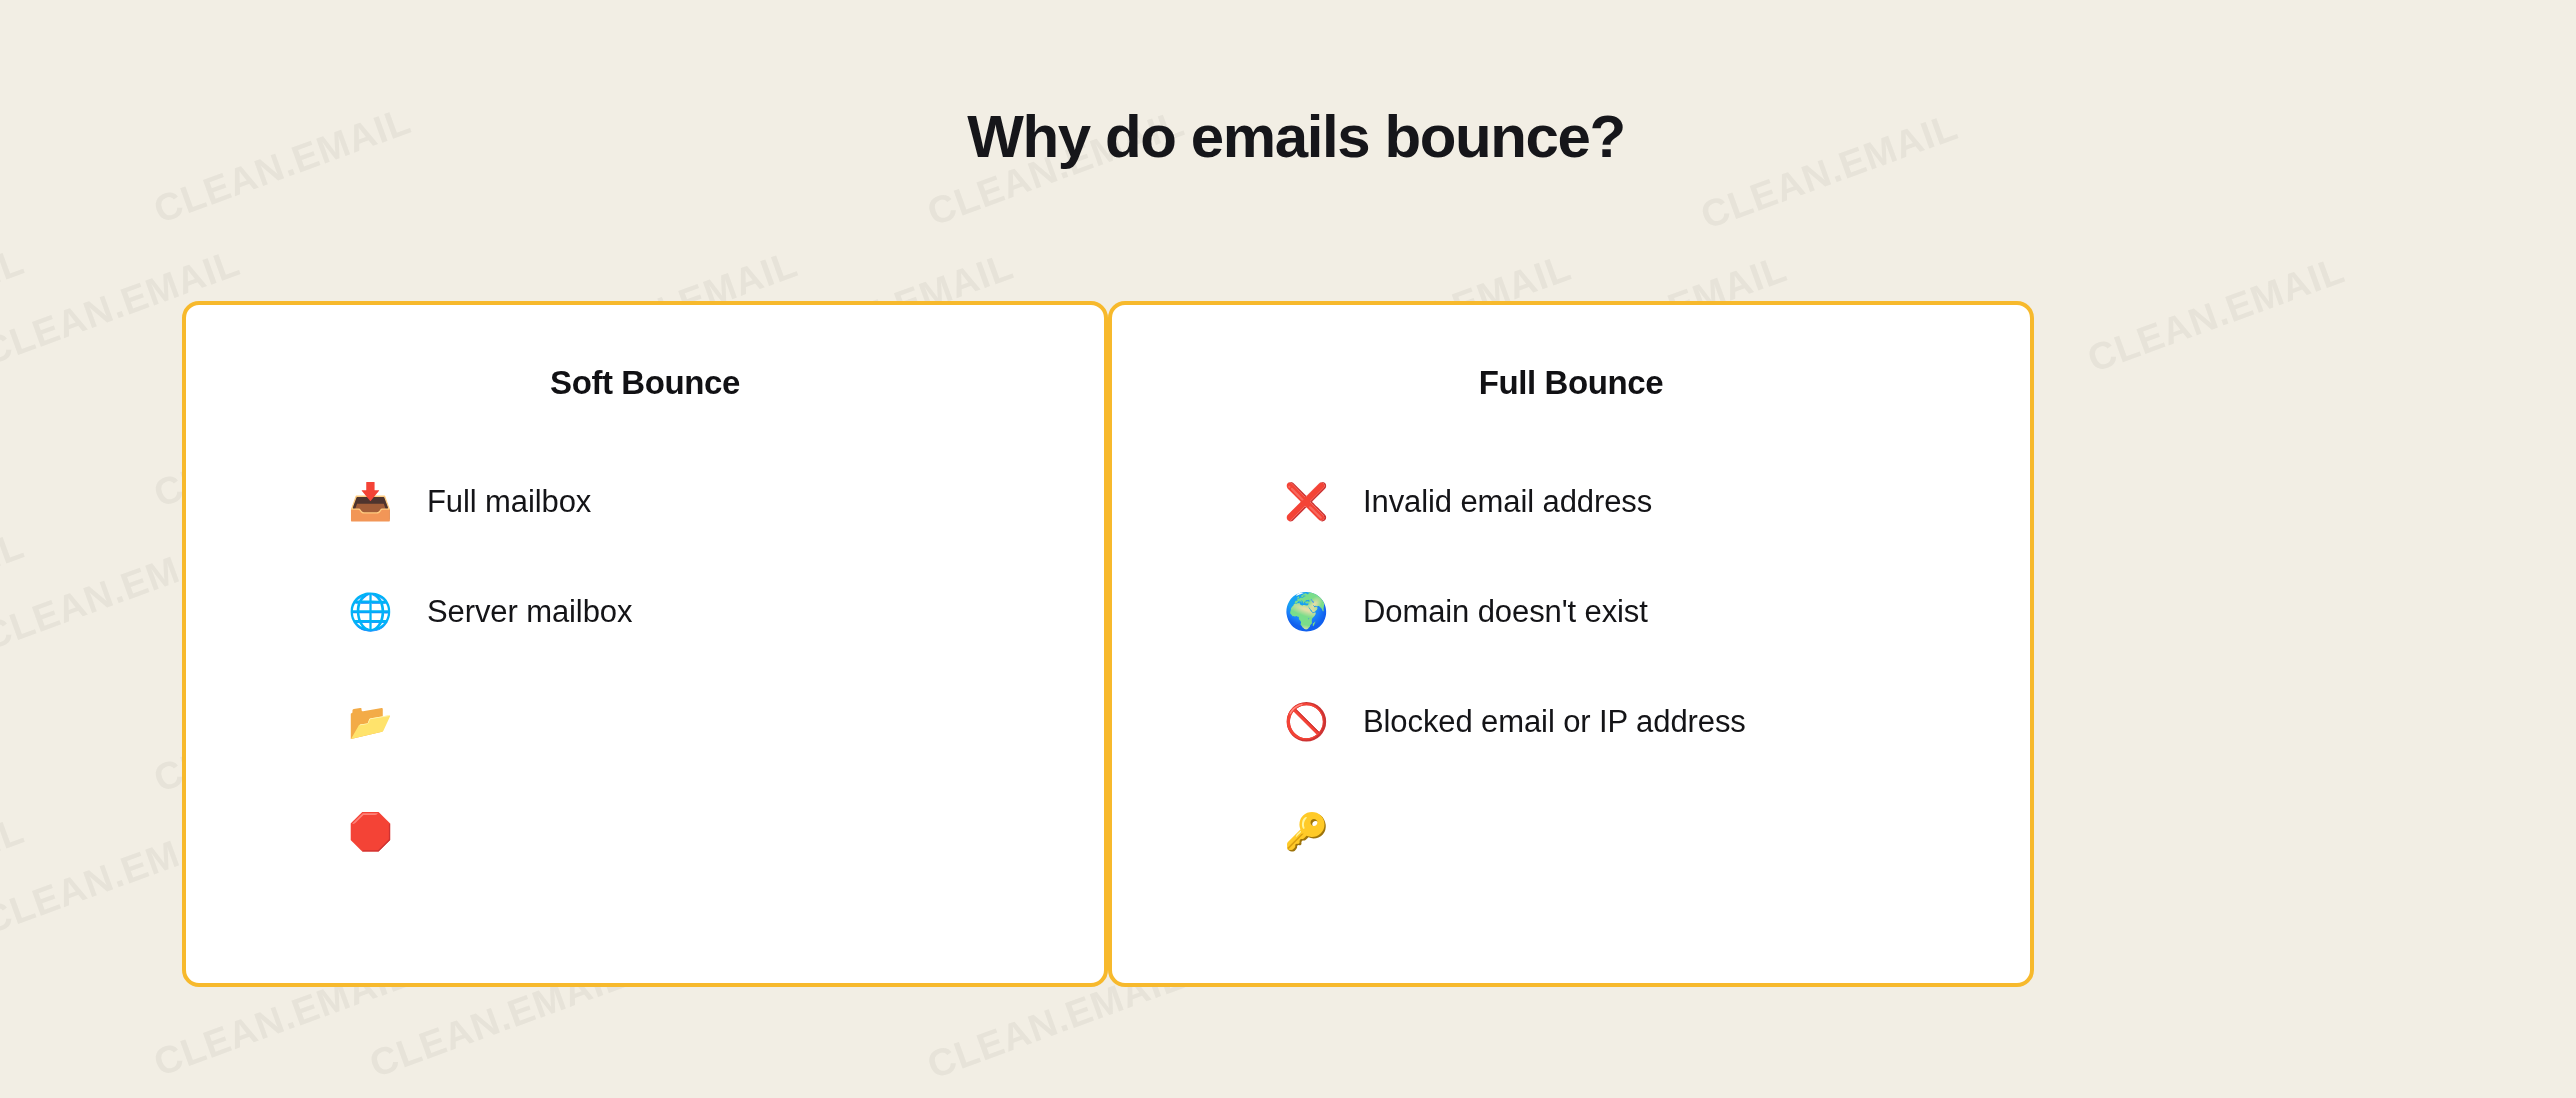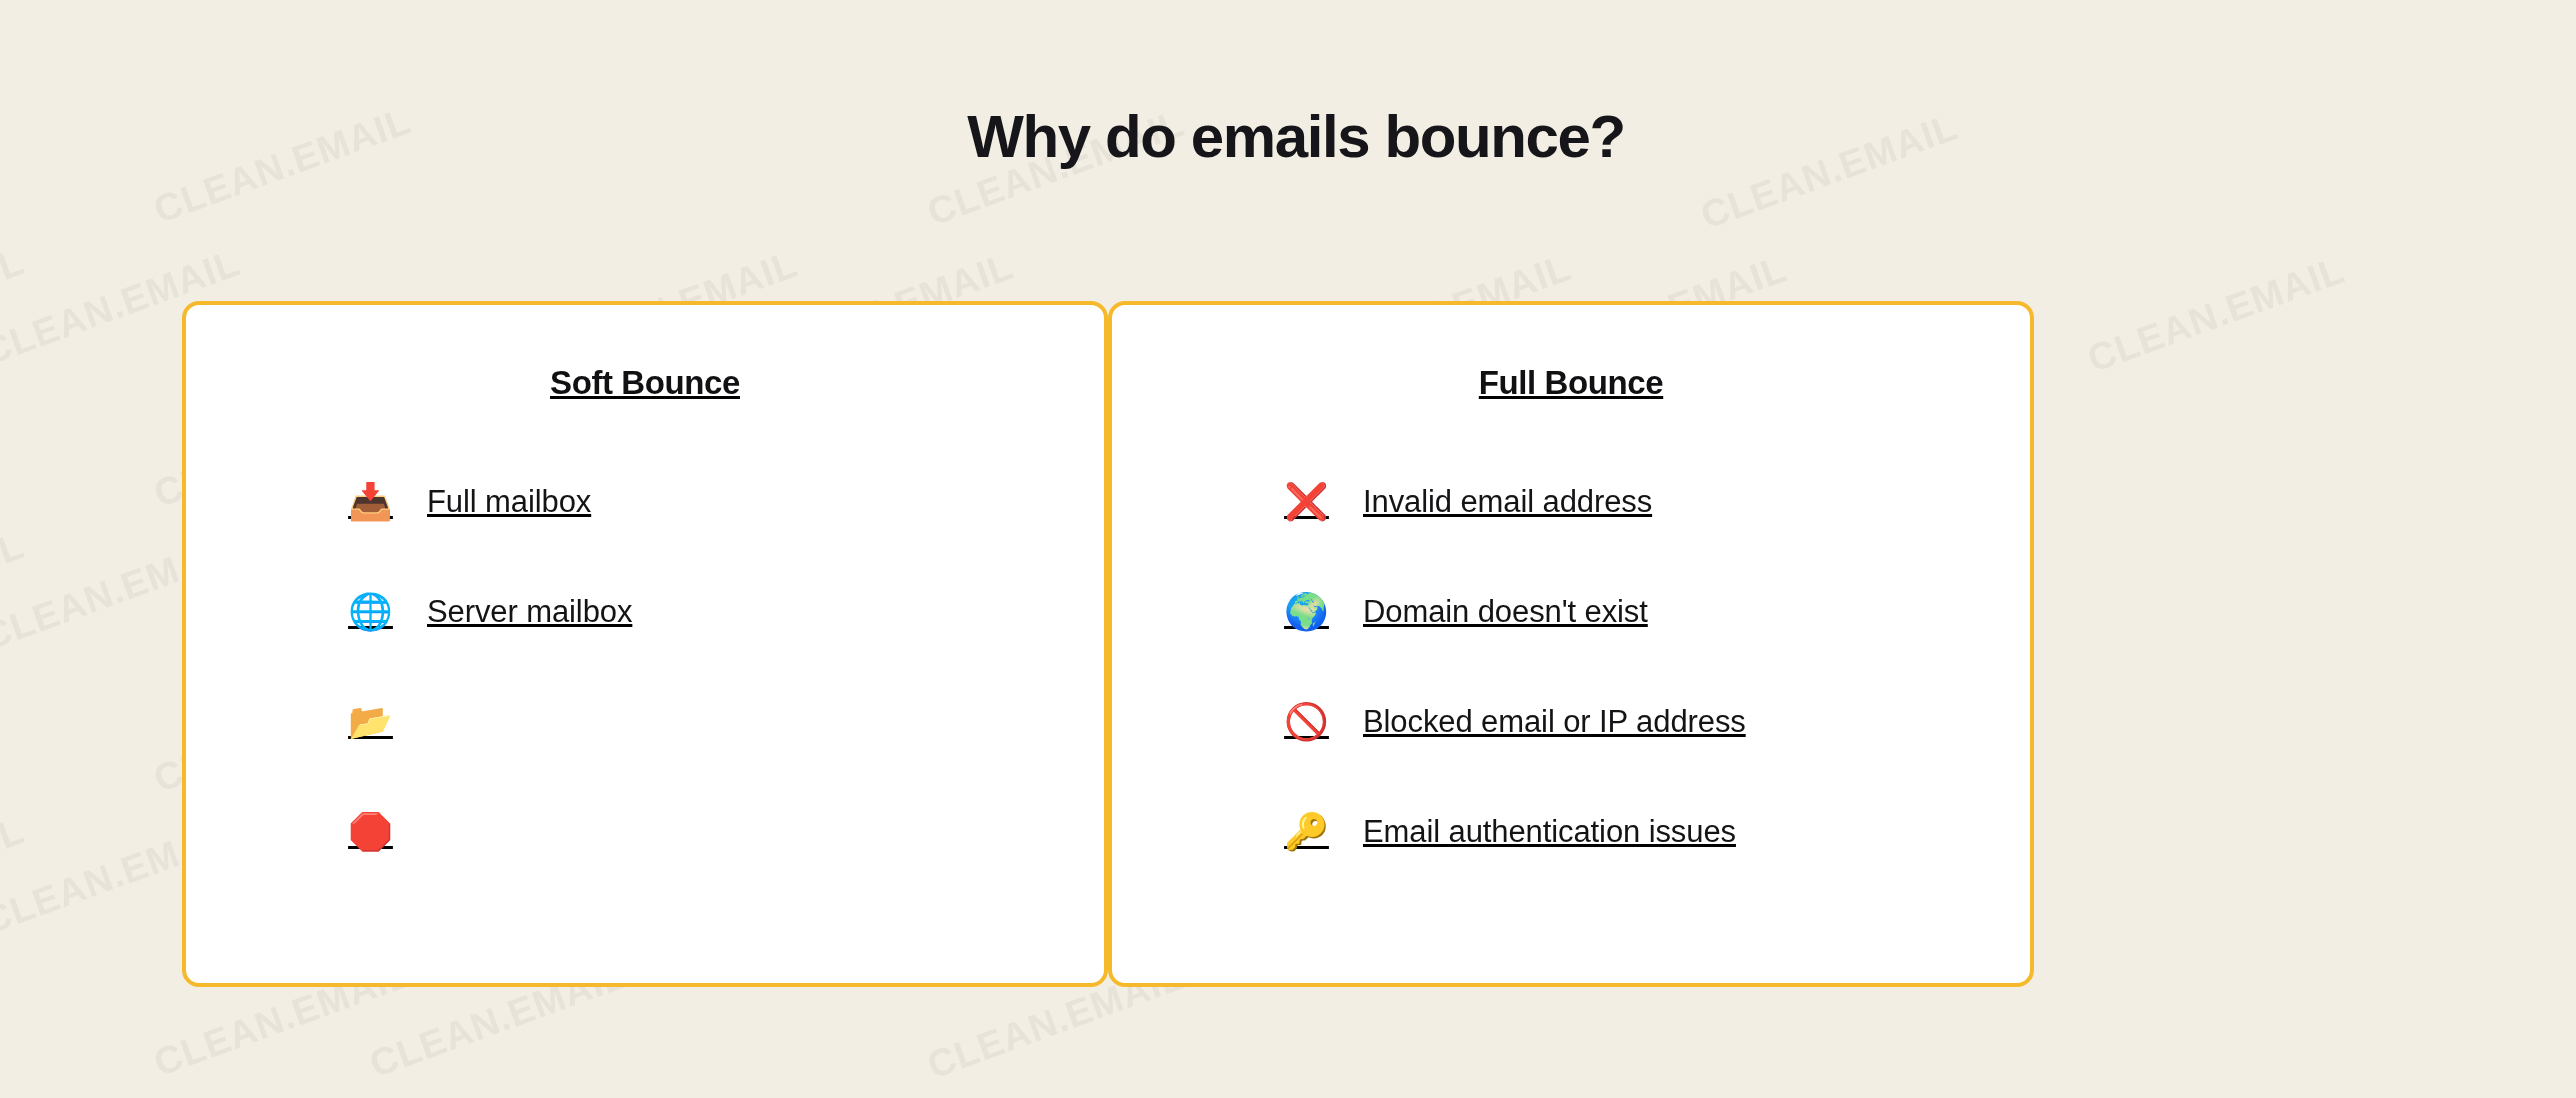--- a/index.html
+++ b/index.html
@@ -58,21 +58,20 @@
   
   #cards {
     position: absolute;
     top: 301px;
     left: 182px;
     width: 1852px;
     height: 686px;
     display: flex;
     justify-content: center;
     z-index: 4;
-    text-decoration: underline;
   }
 
   .card {
     width: 1034px;
     height: 686px;
     background: #ffffff;
     border: 4.7px solid #f7b92c;
     border-radius: 17px;
     padding-top: 59px;
     position: relative;
@@ -172,19 +171,18 @@
         <li class="reason-item">
           <span class="reason-icon">🌍</span>
           <span class="reason-label">Domain doesn't exist</span>
         </li>
         <li class="reason-item">
           <span class="reason-icon">🚫</span>
           <span class="reason-label">Blocked email or IP address</span>
         </li>
         <li class="reason-item">
           <span class="reason-icon">🔑</span>
-          <span class="reason-label">Email authentication issues</span>
         </li>
       </ul>
   </section>
 
 </div>
 
 
 </body></html>

